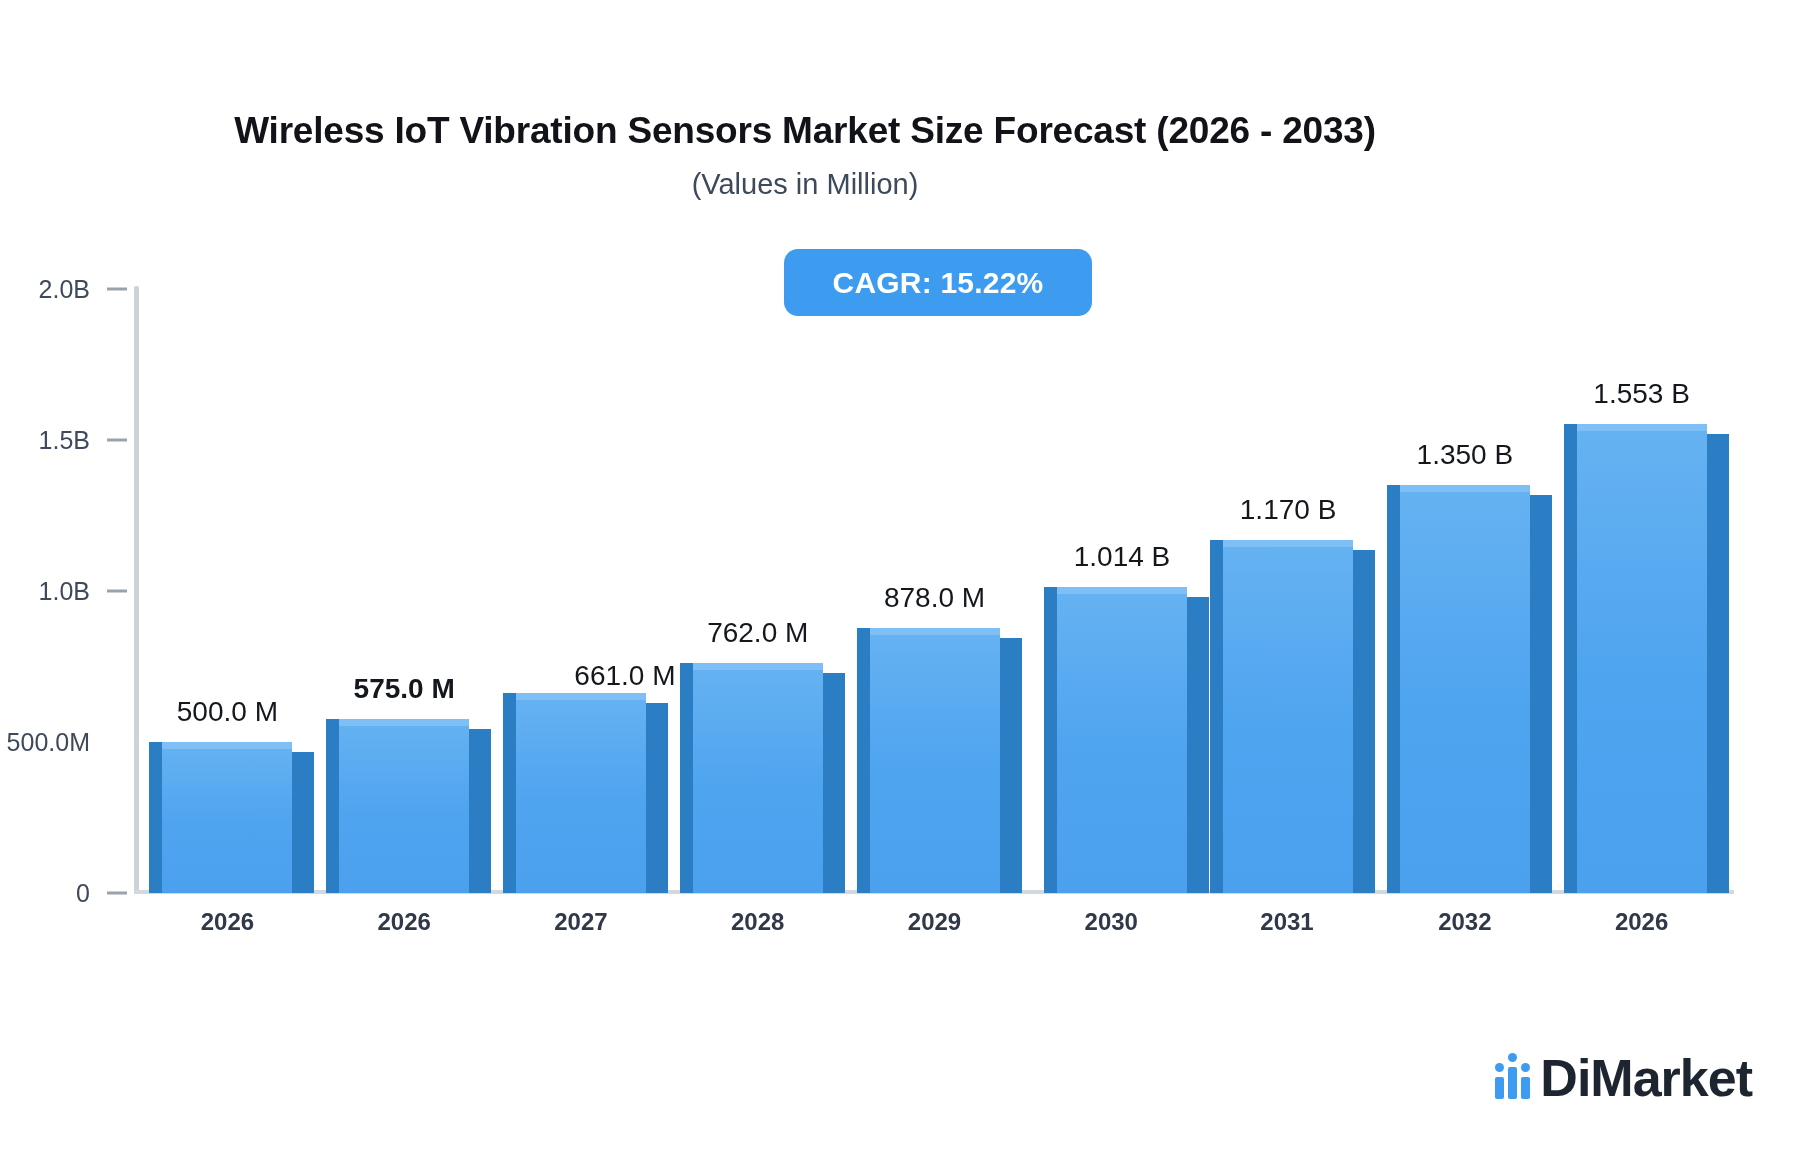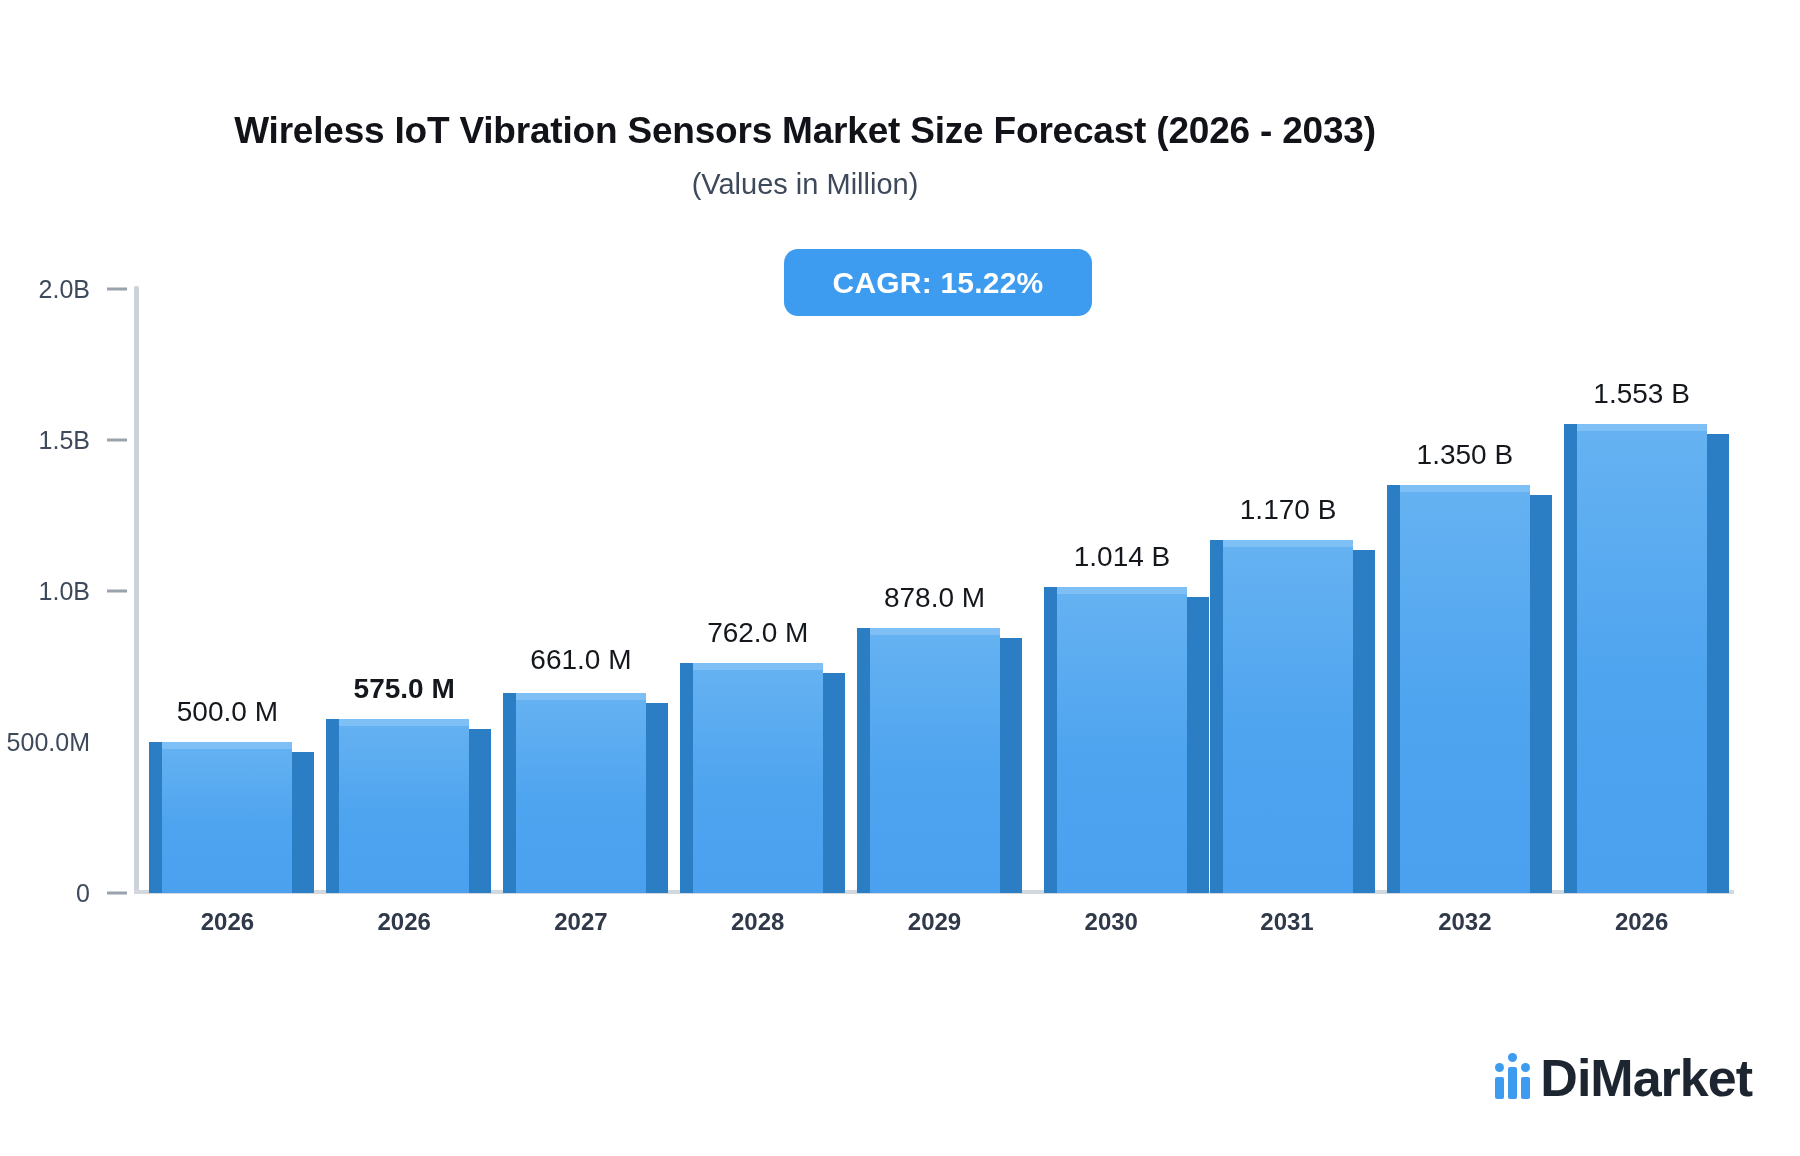--- a/index.html
+++ b/index.html
@@ -243,21 +243,21 @@
         <div class="bar-face" style="height: 173.65px;"></div>
         <div class="bar-top" style="bottom: 166.65px;"></div>
         <div class="bar-label" style="bottom: 187.65px;">575.0 M</div>
       </div>
       <div class="x-tick-label" style="left: 404.167px;">2026</div>
       <div class="bar-group" style="left: 515.944px; width: 130px; height: 199.622px;">
         <div class="bar-side left" style="height: 199.622px;"></div>
         <div class="bar-side right" style="height: 189.622px;"></div>
         <div class="bar-face" style="height: 199.622px;"></div>
         <div class="bar-top" style="bottom: 192.622px;"></div>
-        <div class="bar-label" style="bottom: 217px;">661.0 M</div>
+        <div class="bar-label" style="bottom: 201px; margin-left: 44px;">661.0 M</div>
       </div>
       <div class="x-tick-label" style="left: 580.944px;">2027</div>
       <div class="bar-group" style="left: 692.722px; width: 130px; height: 230.124px;">
         <div class="bar-side left" style="height: 230.124px;"></div>
         <div class="bar-side right" style="height: 220.124px;"></div>
         <div class="bar-face" style="height: 230.124px;"></div>
         <div class="bar-top" style="bottom: 223.124px;"></div>
         <div class="bar-label" style="bottom: 244.124px;">762.0 M</div>
       </div>
       <div class="x-tick-label" style="left: 757.722px;">2028</div>

